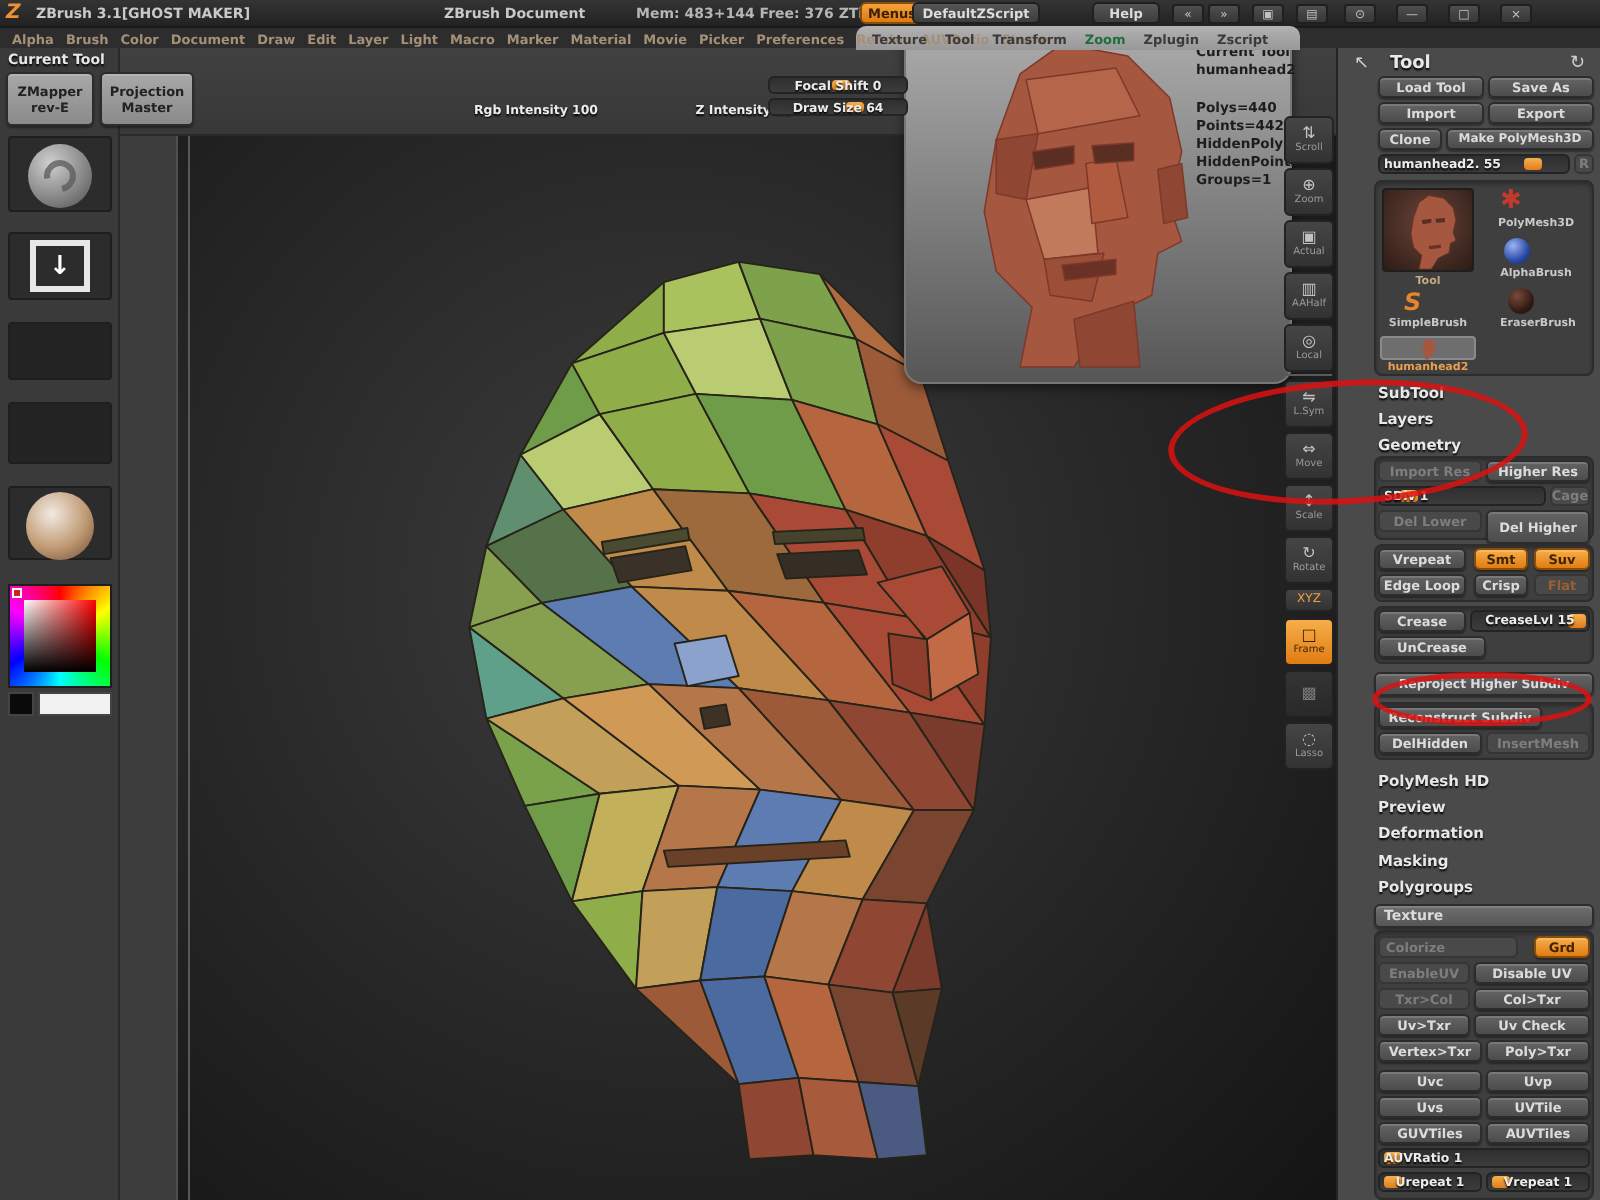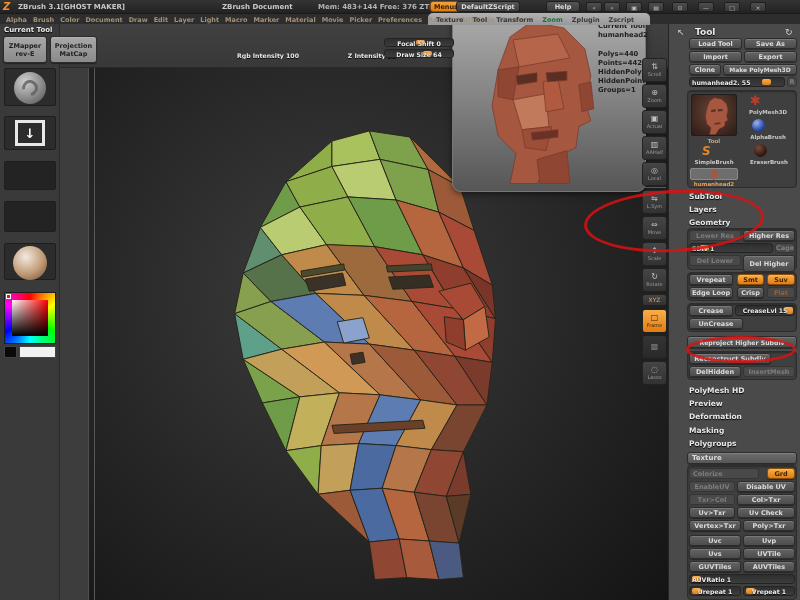--- a/index.html
+++ b/index.html
@@ -238,21 +238,21 @@
   </div>
 
   <div class="abs" id="leftshelf"></div>
   <div class="sec" style="left:4px;top:26px;font-size:7px;z-index:8">Current Tool</div>
   <div class="b" style="left:3px;top:36px;width:44px;height:27px;flex-direction:column;z-index:8;background:linear-gradient(#a8a8a8,#8a8a8a);color:#222">
     <span>ZMapper</span>
     <span>rev-E</span>
   </div>
   <div class="b" style="left:50px;top:36px;width:47px;height:27px;flex-direction:column;z-index:8;background:linear-gradient(#a8a8a8,#8a8a8a);color:#222">
     <span>Projection</span>
-    <span>MatCap</span>
+    <span>Master</span>
   </div>
   <div class="thumb" style="left:4px;top:68px;width:52px;height:38px;z-index:8">
     <div style="position:absolute;left:9px;top:3px;width:32px;height:32px;border-radius:50%;background:radial-gradient(circle at 35% 30%,#cfcfcf,#8a8a8a 55%,#4e4e4e)"></div>
     <div style="position:absolute;left:17px;top:11px;width:16px;height:16px;border:3px solid rgba(90,90,90,.75);border-bottom-color:transparent;border-radius:50%;transform:rotate(35deg)"></div>
   </div>
   <div class="tlabel" style="left:4px;top:107px;width:52px">Standard</div>
   <div class="thumb" style="left:4px;top:116px;width:52px;height:34px;z-index:8">
     <div style="position:absolute;left:10px;top:3px;width:30px;height:26px;border:3px solid #e8e8e8;display:flex;align-items:center;justify-content:center;color:#fff;font-size:13px;font-weight:bold">↓</div>
   </div>
   <div class="tlabel" style="left:4px;top:151px;width:52px">DragRect</div>
@@ -390,21 +390,21 @@
         </svg>
       </div>
       <div class="tlabel" style="left:2px;top:90px;width:48px;color:#e8a050">humanhead2</div>
     </div>
 
     <div class="sec" style="left:20px;top:168px">SubTool</div>
     <div class="sec" style="left:20px;top:181px">Layers</div>
     <div class="sec" style="left:20px;top:194px">Geometry</div>
 
     <div class="inset" style="left:18px;top:204px;width:110px;height:42px"></div>
-    <div class="b dim" style="left:20px;top:206px;width:52px;height:11px">Lower Res</div>
+    <div class="b dim" style="left:20px;top:206px;width:52px;height:11px">Import Res</div>
     <div class="b" style="left:74px;top:206px;width:52px;height:11px">Higher Res</div>
     <div class="sl" style="left:20px;top:219px;width:84px;height:10px">
       <span class="cap" style="text-align:left;padding-left:2px">SDiv 1</span>
       <span class="h" style="left:10px"></span>
     </div>
     <div class="b dim" style="left:106px;top:219px;width:20px;height:10px">Cage</div>
     <div class="b dim" style="left:20px;top:231px;width:52px;height:11px">Del Lower</div>
     <div class="b" style="left:74px;top:231px;width:52px;height:17px">Del Higher</div>
 
     <div class="inset" style="left:18px;top:248px;width:110px;height:29px"></div>

